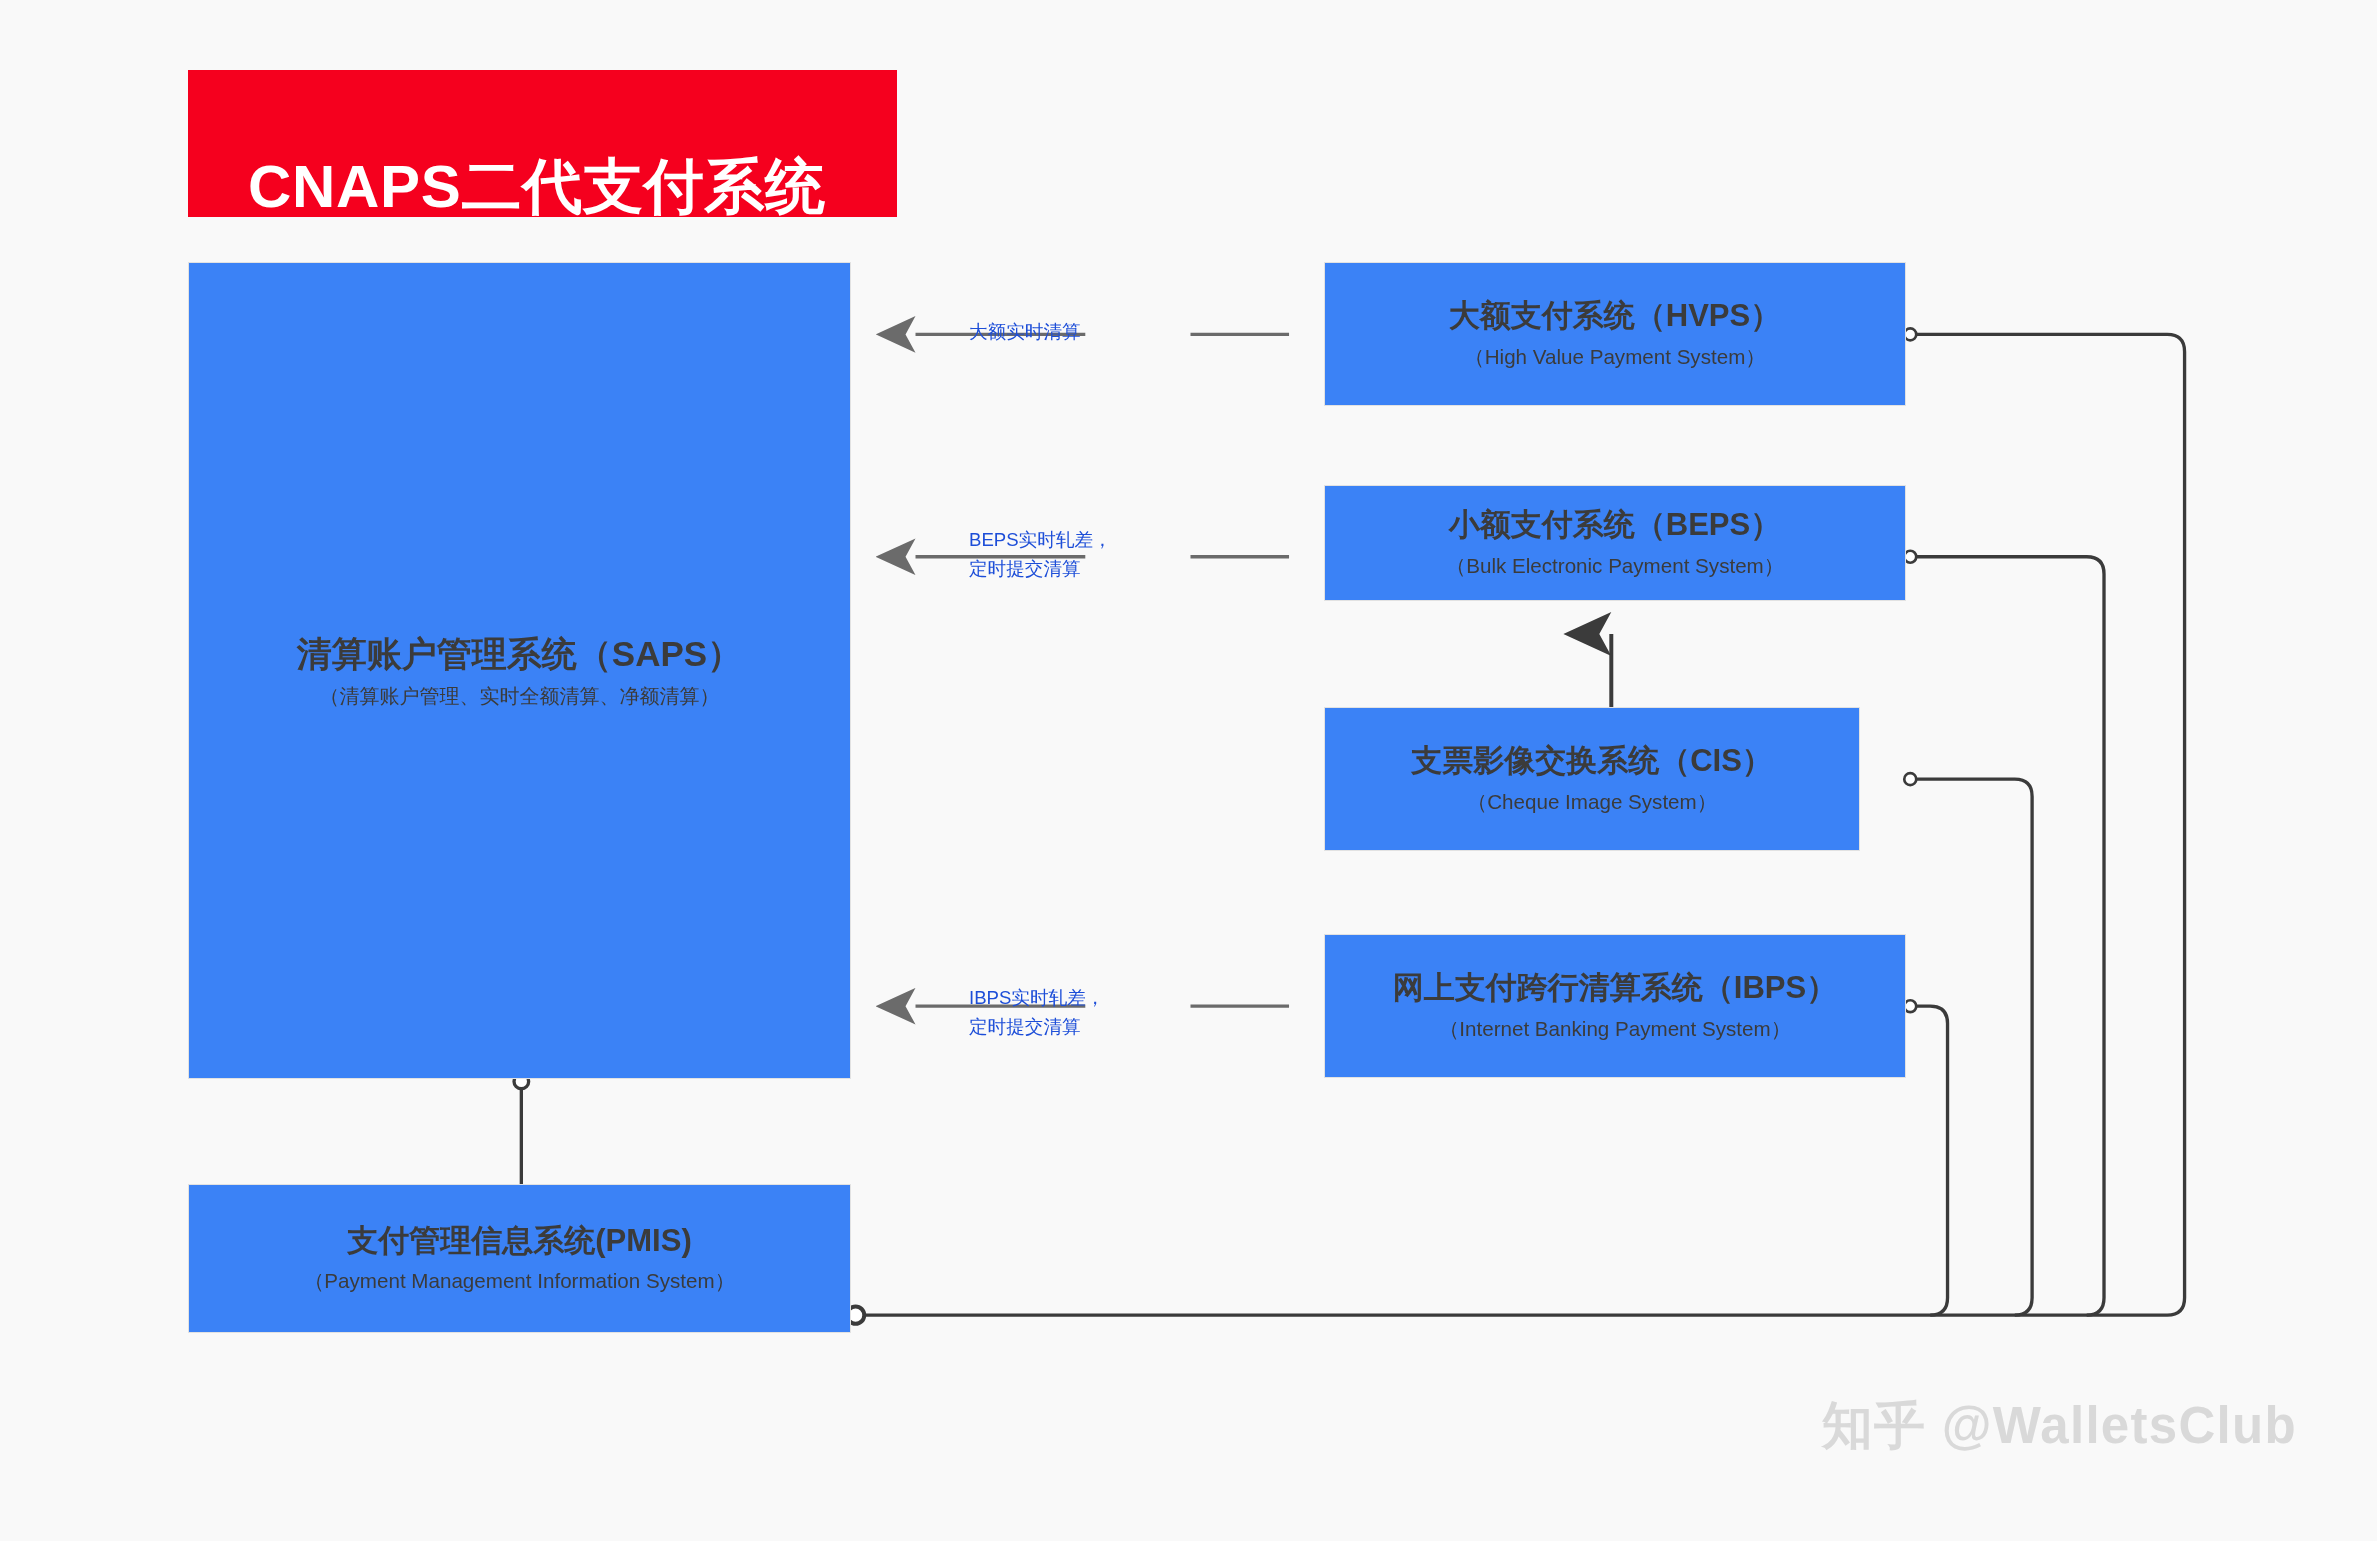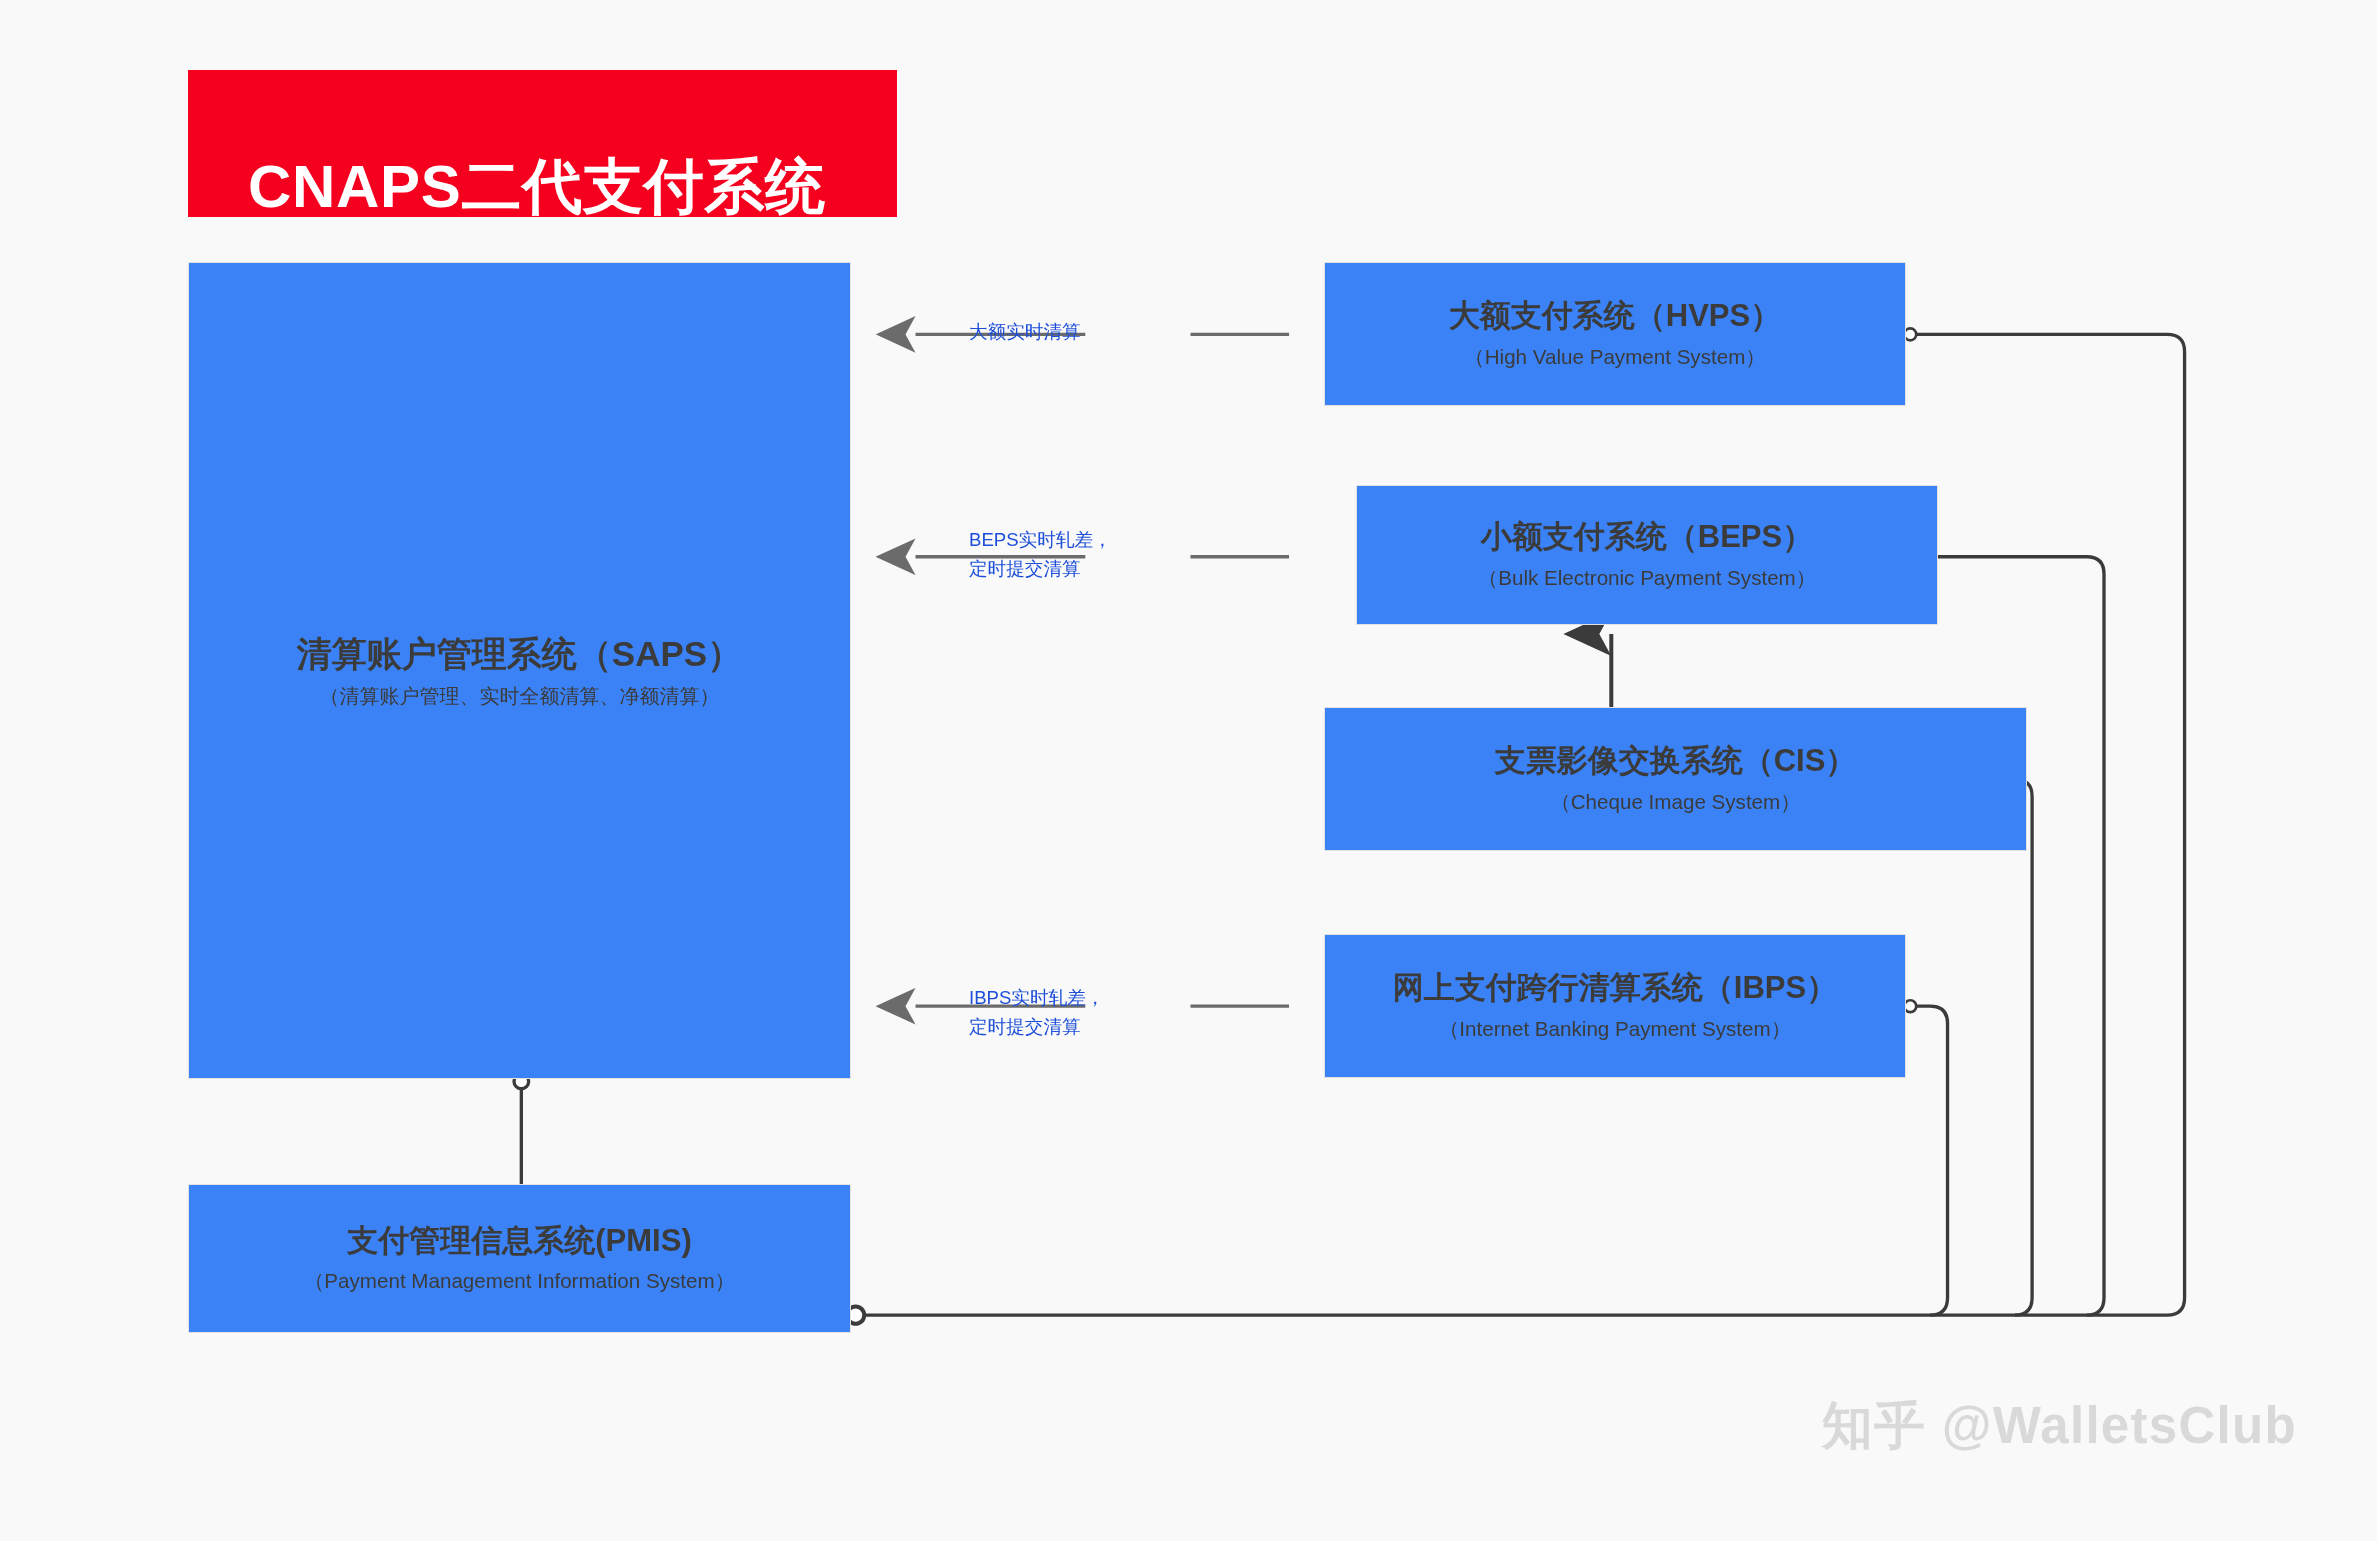--- a/index.html
+++ b/index.html
@@ -71,22 +71,22 @@
     left: 188px;
     top: 262px;
     width: 663px;
     height: 817px;
   }
   #node-saps .node-title { font-size: 35px; }
   #node-saps .node-sub { font-size: 20px; margin-top: 8px; }
 
   
   #node-hvps { left: 1324px; top: 262px;  width: 582px; height: 144px; }
-  #node-beps { left: 1324px; top: 485px;  width: 582px; height: 140px; margin-left: 32px; }
-  #node-cis  { left: 1324px; top: 707px; width: 703px; height: 144px; }
+  #node-beps { left: 1324px; top: 485px;  width: 582px; height: 116px; }
+  #node-cis  { left: 1324px; top: 707px; width: 536px; height: 144px; }
   #node-ibps { left: 1324px; top: 934px; width: 582px; height: 144px; }
 
   
   #node-pmis {
     left: 188px;
     top: 1184px;
     width: 663px;
     height: 149px;
   }
   #node-pmis .node-title { font-size: 31px; }

